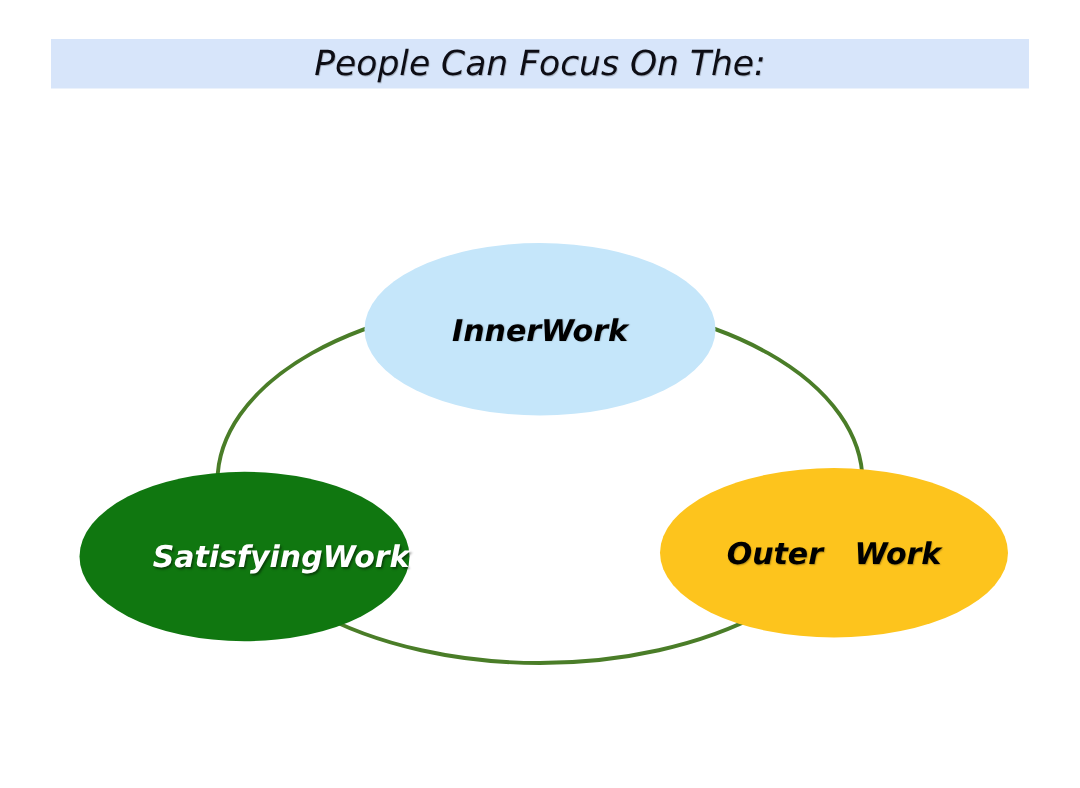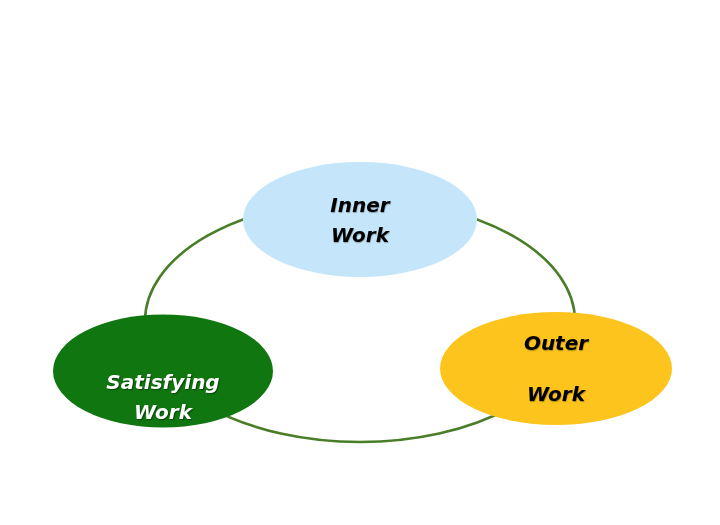--- a/index.html
+++ b/index.html
@@ -37,21 +37,21 @@
   .diagram-svg {
     position: absolute;
     left: 0;
     top: 0;
     width: 720px;
     height: 525px;
   }
   .node-label {
     position: absolute;
     display: flex;
-    flex-direction: column;
+    flex-direction: row;
     align-items: center;
     justify-content: center;
     text-align: center;
     font-family: "DejaVu Sans", sans-serif;
     font-weight: bold;
     font-style: italic;
     font-size: 20px;
     line-height: 30px;
     pointer-events: none;
   }
@@ -80,20 +80,23 @@
     color: #000000;
     text-shadow: 0.5px 0.5px 1px rgba(0,0,0,0.3);
     gap: 21px;
   }
 </style>
 </head>
 <body>
 
 <div class="canvas">
 
+  <div class="title-bar">
+    <span class="title-text">People Can Focus On The:</span>
+  </div>
 
   <svg class="diagram-svg" viewBox="0 0 720 525" xmlns="http://www.w3.org/2000/svg">
     <ellipse cx="360" cy="321" rx="215" ry="121" fill="none" stroke="#4a7d28" stroke-width="2.6"></ellipse>
     <ellipse cx="360" cy="219.5" rx="117" ry="57.5" fill="#c5e6fa"></ellipse>
     <ellipse cx="163" cy="371" rx="110" ry="56.5" fill="#107710"></ellipse>
     <ellipse cx="556" cy="368.5" rx="116" ry="56.5" fill="#fdc41d"></ellipse>
   </svg>
 
   <div class="node-label label-inner">
     <span>Inner</span>

